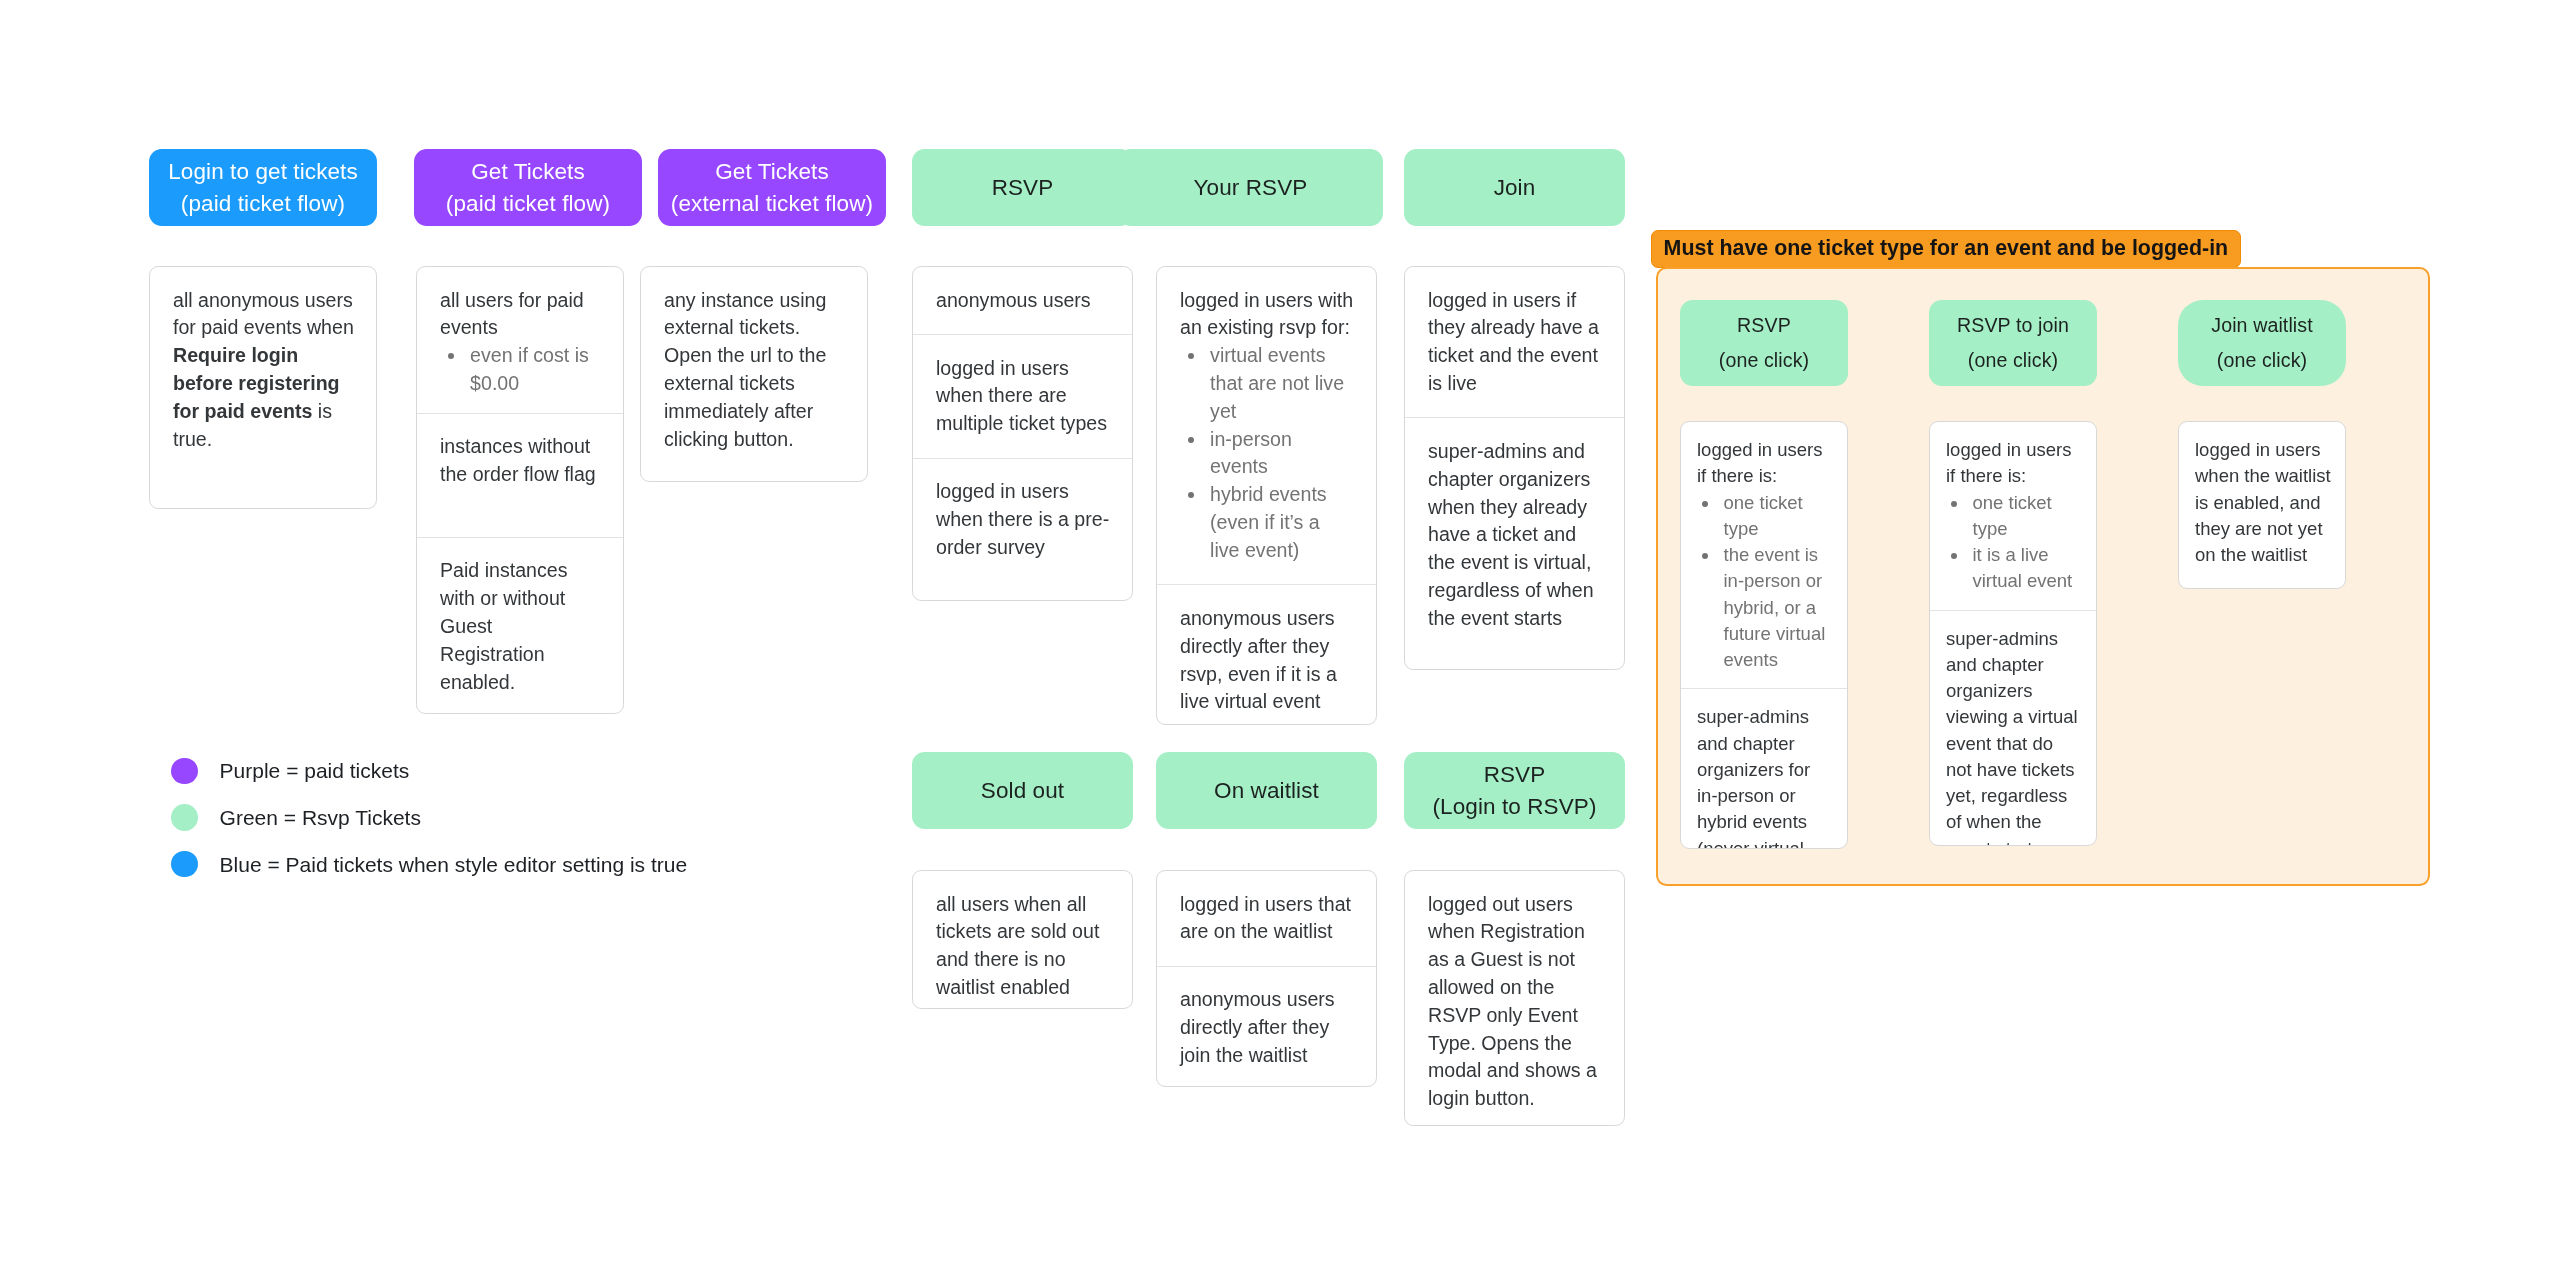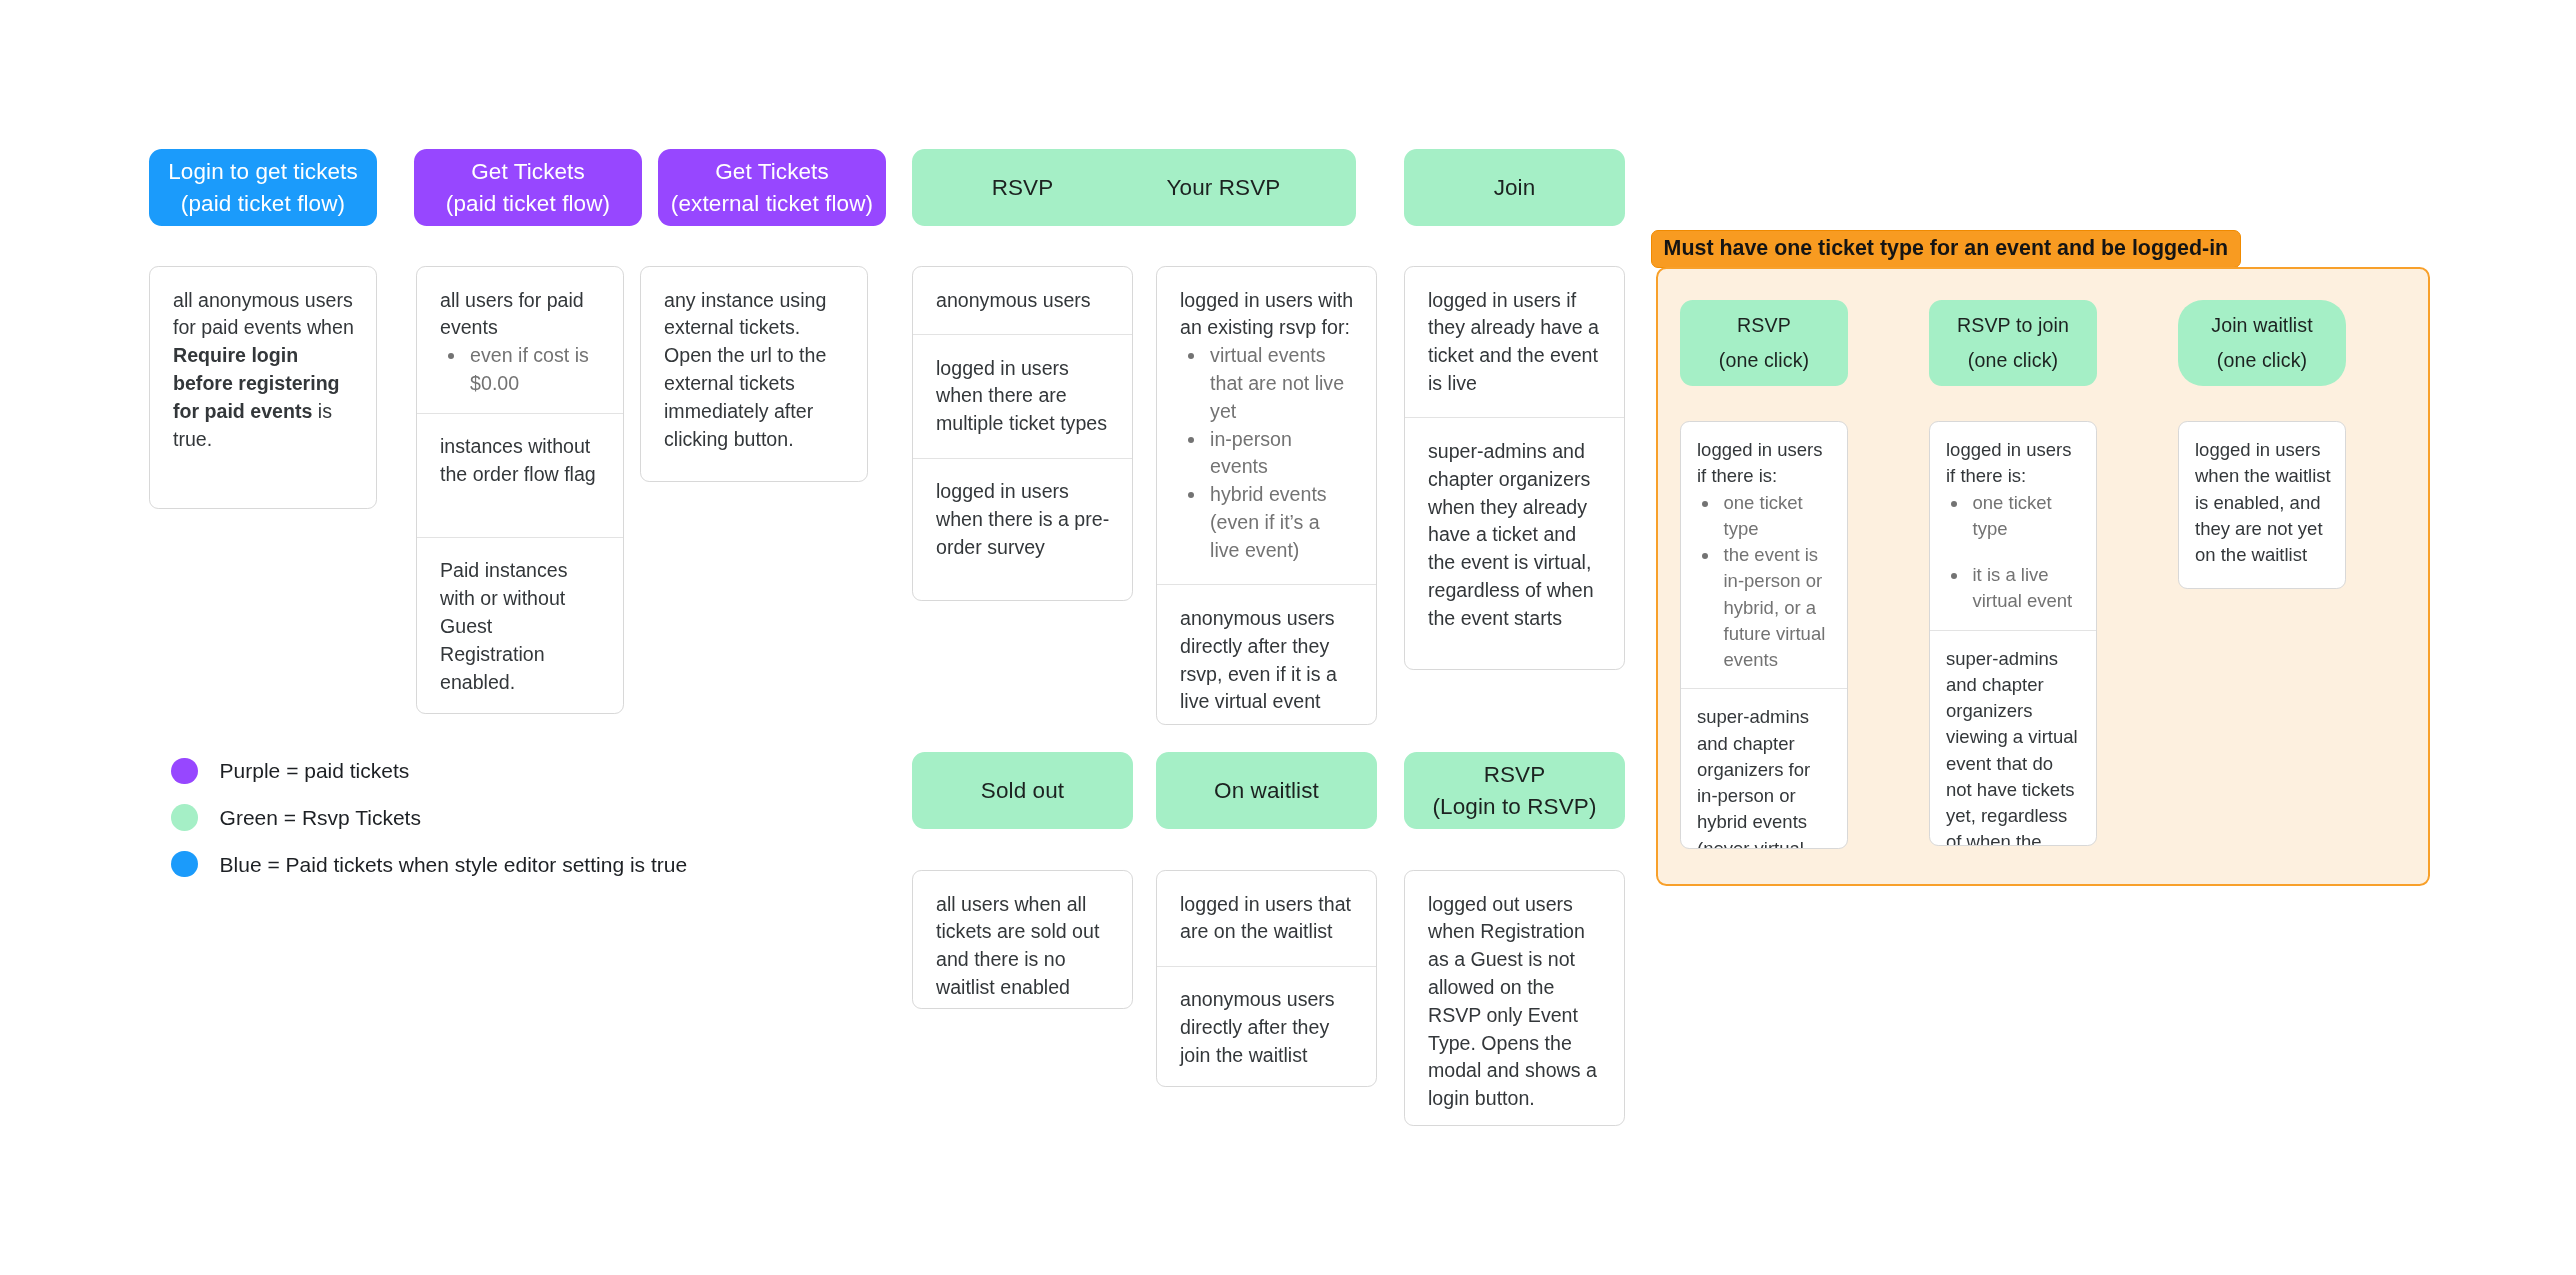--- a/index.html
+++ b/index.html
@@ -151,21 +151,21 @@
       <p>anonymous users</p>
     </div>
     <div class="sect">
       <p>logged in users when there are multiple ticket types</p>
     </div>
     <div class="sect">
       <p>logged in users when there is a pre-order survey</p>
     </div>
   </div>
 
-  <div class="hdr green" style="left:1091px; top:149px; width:265px; height:77px;">
+  <div class="hdr green" style="left:1118px; top:149px; width:265px; height:77px;">
     <span>Your RSVP</span>
   </div>
   <div class="card" style="left:1156px; top:266px; width:221px; height:459px;">
     <div class="sect">
       <p>logged in users with an existing rsvp for:</p>
       <ul>
         <li>virtual events that are not live yet</li>
         <li>in-person events</li>
         <li>hybrid events (even if it’s a live event)</li>
       </ul>
@@ -255,21 +255,21 @@
 
   <div class="hdr green" style="left:1929px; top:300px; width:168px; height:86px; font-size:19.6px;">
     <span>RSVP to join</span>
     <span class="l2" style="margin-top:8px;">(one click)</span>
   </div>
   <div class="card" style="left:1929px; top:421px; width:168px; height:425px;">
     <div class="sect" style="padding:15px 14px 15px 16px;">
       <p style="font-size:18.5px;">logged in users if there is:</p>
       <ul style="margin-left:23px;">
         <li style="font-size:18.5px;">one ticket type</li>
-        <li style="font-size:18.5px;margin-top:20px;">it is a live virtual event</li>
+        <li style="font-size:18.5px;">it is a live virtual event</li>
       </ul>
     </div>
     <div class="sect" style="padding:15px 14px 15px 16px;">
       <p style="font-size:18.5px;">super-admins and chapter organizers viewing a virtual event that do not have tickets yet, regardless of when the event starts</p>
     </div>
   </div>
 
   <div class="hdr green" style="left:2178px; top:300px; width:168px; height:86px; font-size:19.6px;border-radius:25px;">
     <span>Join waitlist</span>
     <span class="l2" style="margin-top:8px;">(one click)</span>

